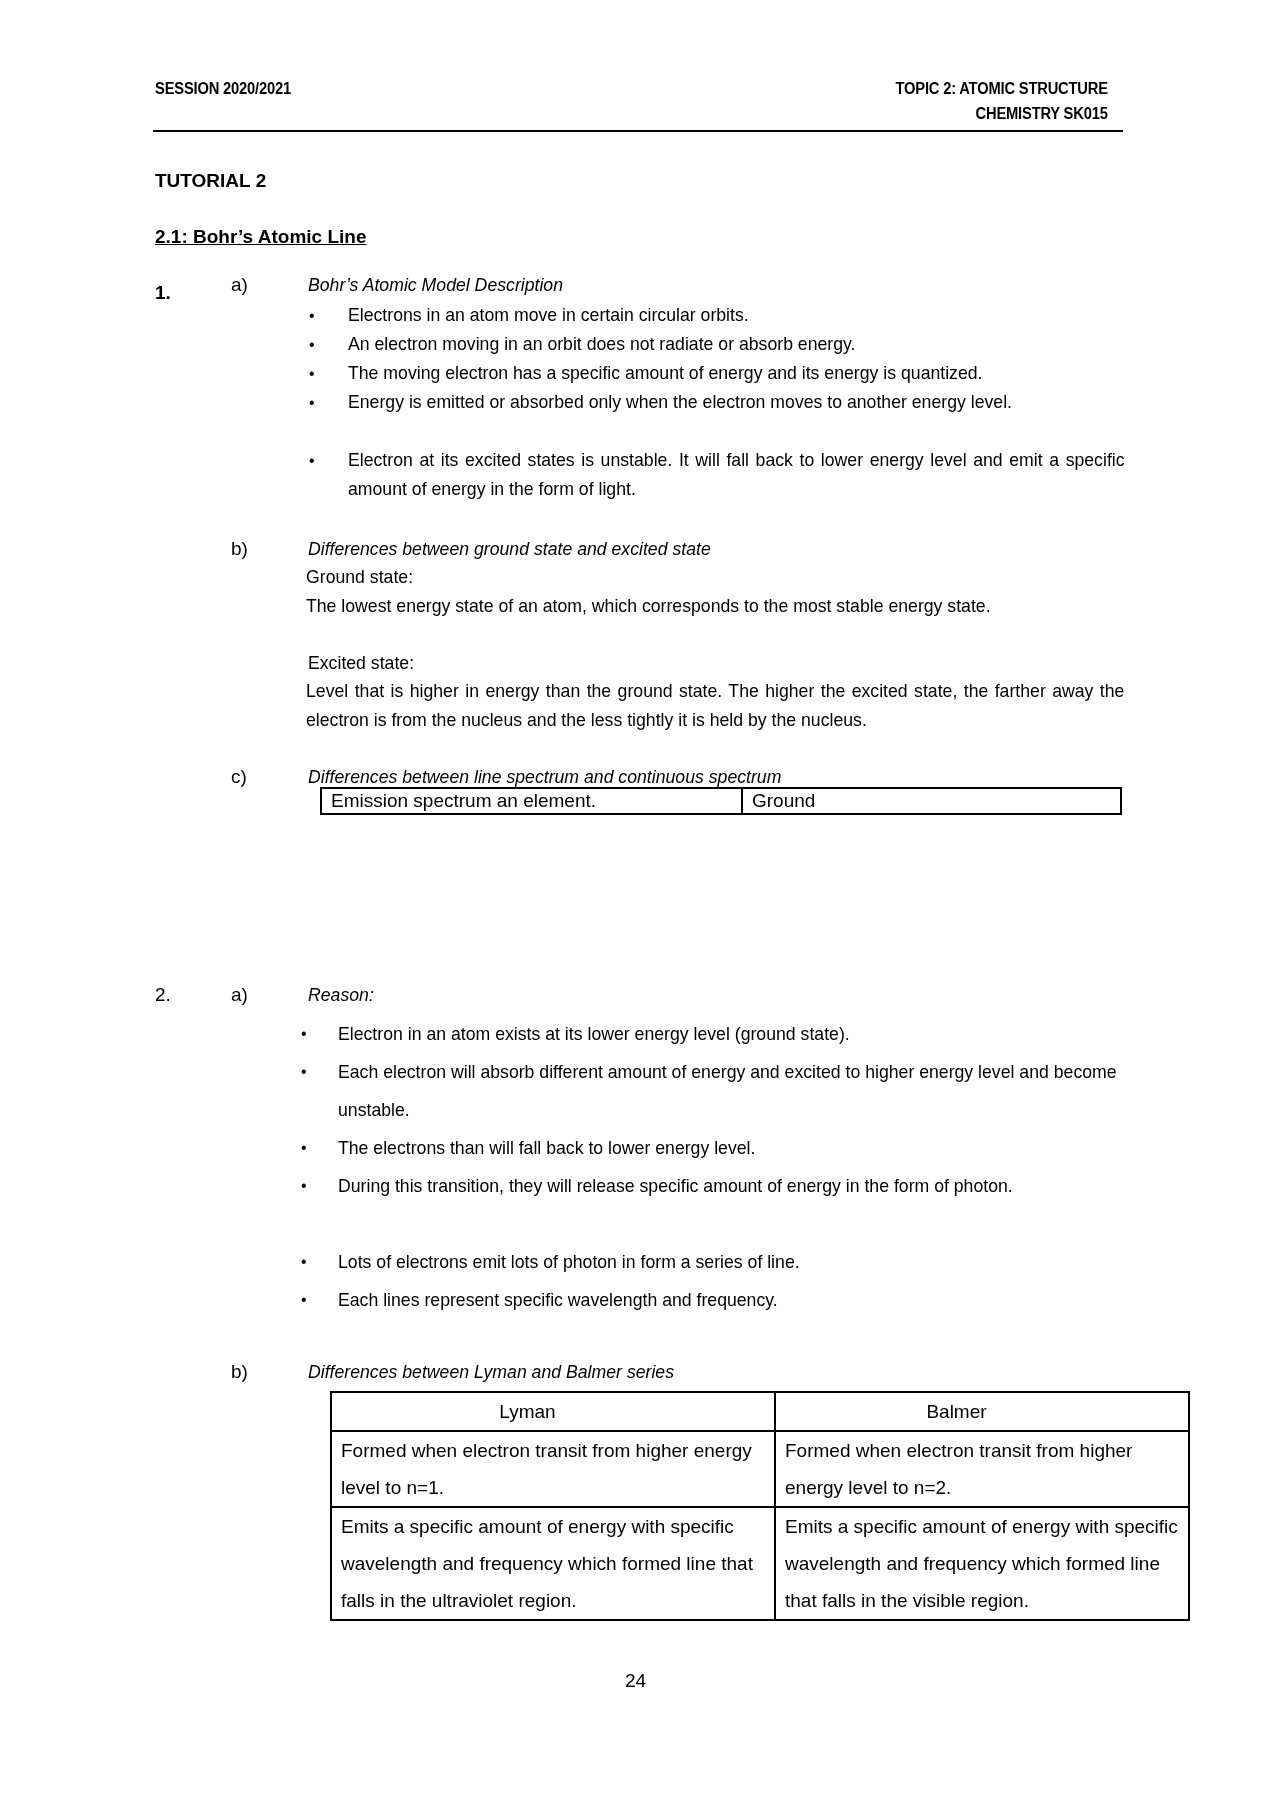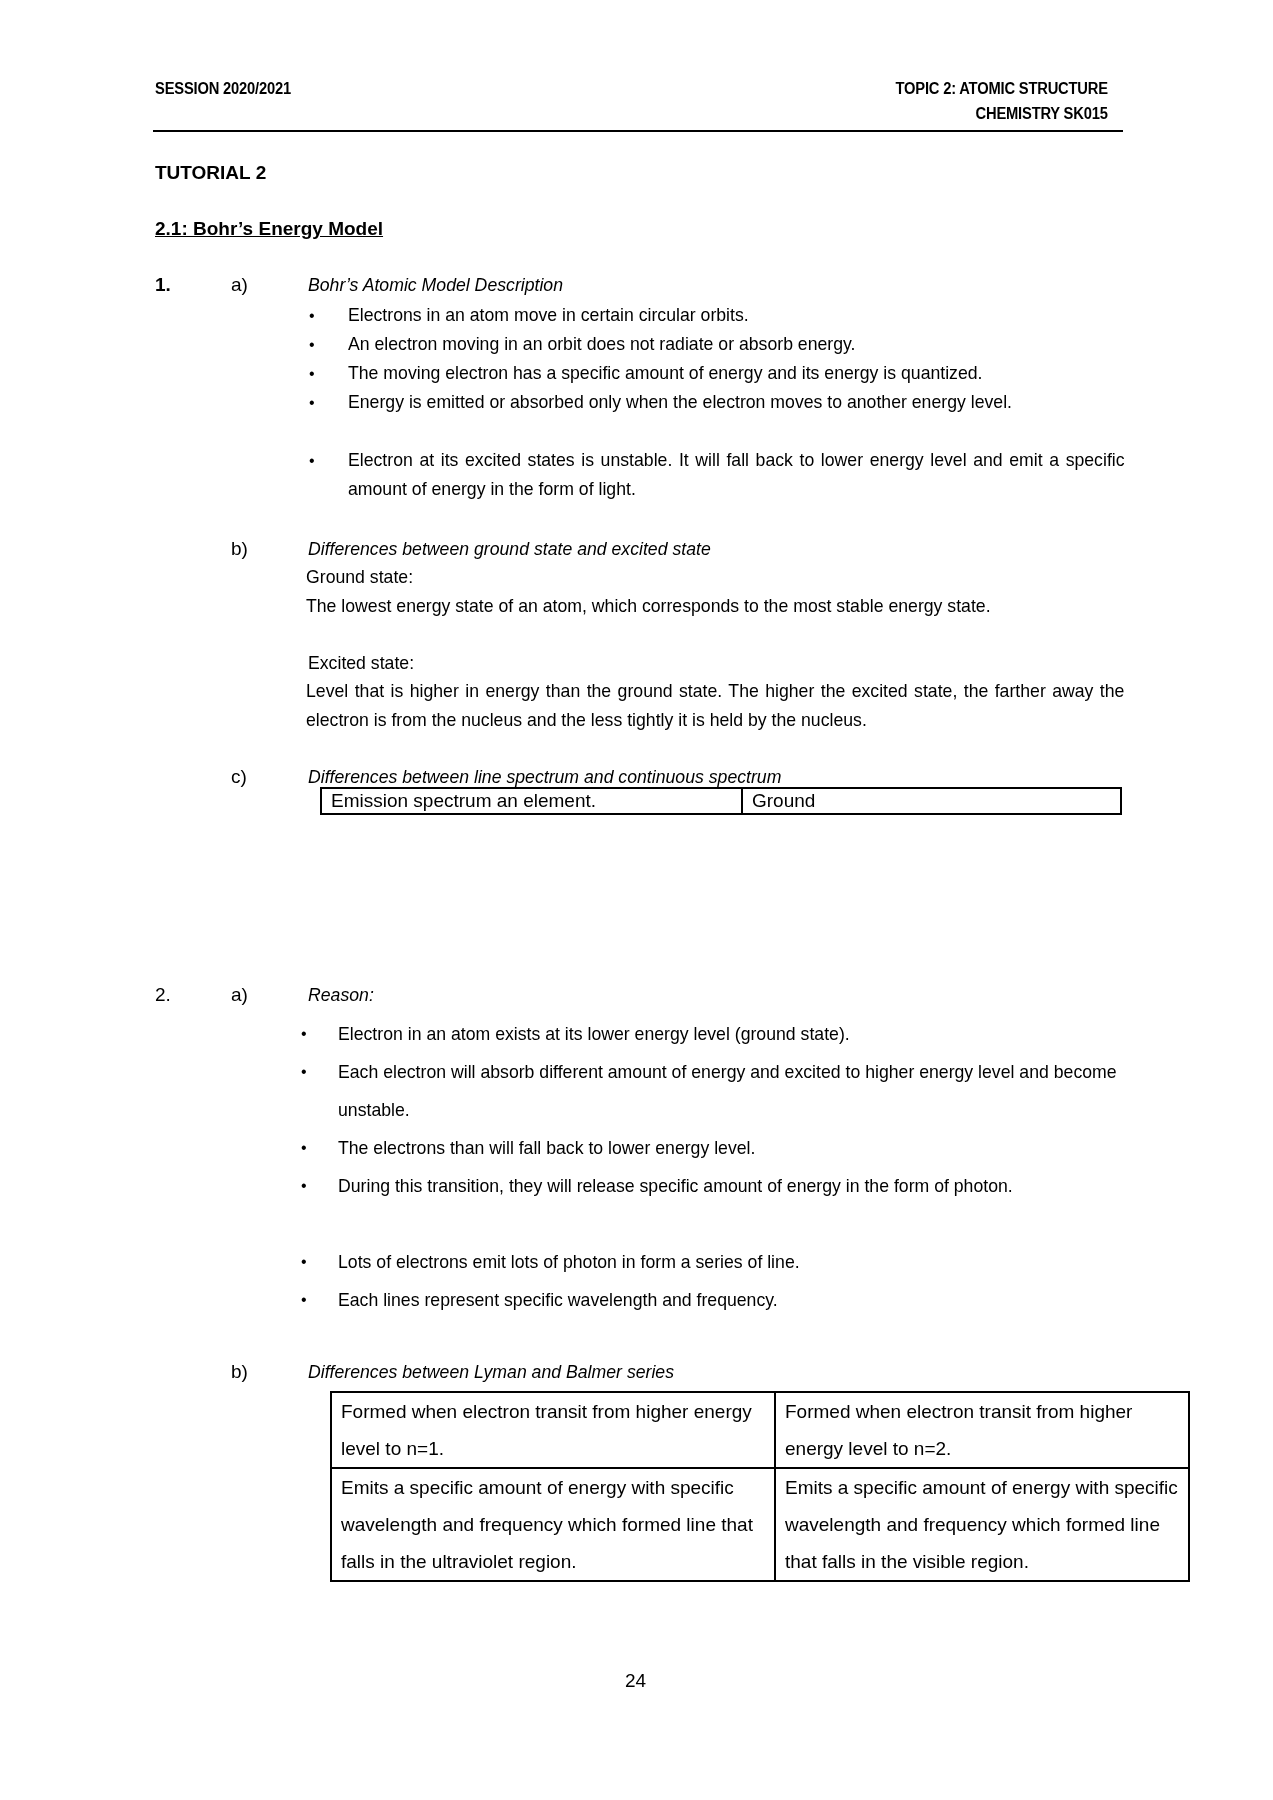--- a/index.html
+++ b/index.html
@@ -5,21 +5,21 @@
   html, body { margin: 0; padding: 0; background: #ffffff; }
   body { width: 1273px; height: 1800px; position: relative; overflow: hidden;
          font-family: "Liberation Sans", sans-serif; color: #000; }
   .abs { position: absolute; white-space: nowrap; }
   .hdr { font-family: "Liberation Sans", sans-serif; font-weight: bold; font-size: 16px;
          letter-spacing: -0.2px; transform: scaleX(0.92); }
   .hdr-left { transform-origin: left top; }
   .hdr-right { transform-origin: right top; text-align: right; }
   .rule { position: absolute; left: 153px; top: 130px; width: 970px; height: 2px; background: #000; }
   .t { font-size: 19px; line-height: 22px; }
-  .bold { font-weight: bold; }
+  .bold { font-weight: bold; margin-top: 8px; }
   .ital { font-style: italic; }
   .u { text-decoration: underline; }
   .cond { transform: scaleX(0.93); transform-origin: left top; }
   .bullet { position: absolute; font-size: 16px; line-height: 22px; }
   .para { position: absolute; font-size: 19px; line-height: 29px; white-space: normal; }
   .justify { text-align: justify; text-align-last: left; }
   table.tbl { position: absolute; border-collapse: collapse; font-size: 19px; table-layout: fixed; }
   table.tbl td { border: 2px solid #000; vertical-align: top; padding: 0 9px; }
   table.t1 td { line-height: 24px; }
   table.t2 td { line-height: 37px; }
@@ -27,21 +27,21 @@
 </style>
 </head>
 <body>
 
 <div class="abs hdr hdr-left" style="left:155px; top:80px;">SESSION 2020/2021</div>
 <div class="abs hdr hdr-right" style="right:165px; top:80px;">TOPIC 2: ATOMIC STRUCTURE</div>
 <div class="abs hdr hdr-right" style="right:165px; top:105px;">CHEMISTRY SK015</div>
 <div class="rule"></div>
 
 <div class="abs t bold" style="left:155px; top:162px;">TUTORIAL 2</div>
-<div class="abs t bold u" style="left:155px; top:218px;">2.1: Bohr’s Energy Model</div>
+<div class="abs t bold u" style="left:155px; top:218px;">2.1: Bohr’s Atomic Line</div>
 
 <div class="abs t bold" style="left:155px; top:274px;">1.</div>
 <div class="abs t" style="left:231px; top:274px;">a)</div>
 <div class="abs t ital cond" style="left:308px; top:274px;">Bohr’s Atomic Model Description</div>
 
 <div>
   <span class="bullet" style="left:309px; top:305px;">•</span>
   <div class="para cond" style="left:348px; top:300px; width:830px;">Electrons in an atom move in certain circular orbits.</div>
 
   <span class="bullet" style="left:309px; top:334px;">•</span>
@@ -106,20 +106,24 @@
 
 <div class="abs t" style="left:231px; top:1361px;">b)</div>
 <div class="abs t ital cond" style="left:308px; top:1361px;">Differences between Lyman and Balmer series</div>
 
 <table class="tbl t2" style="left:330px; top:1391px; width:858px;">
   <colgroup>
       <col style="width:444px">
       <col style="width:414px">
     </colgroup>
   <tbody>
+      <tr>
+    <td class="center" style="padding-right:60px;">Lyman</td>
+    <td class="center" style="padding-right:60px;">Balmer</td>
+  </tr>
   <tr>
     <td>Formed when electron transit from higher energy level to n=1.</td>
     <td>Formed when electron transit from higher energy level to n=2.</td>
   </tr>
   <tr>
     <td>Emits a specific amount of energy with specific wavelength and frequency which formed line that falls in the ultraviolet region.</td>
     <td>Emits a specific amount of energy with specific wavelength and frequency which formed line that falls in the visible region.</td>
   </tr>
 </tbody>
   </table>

